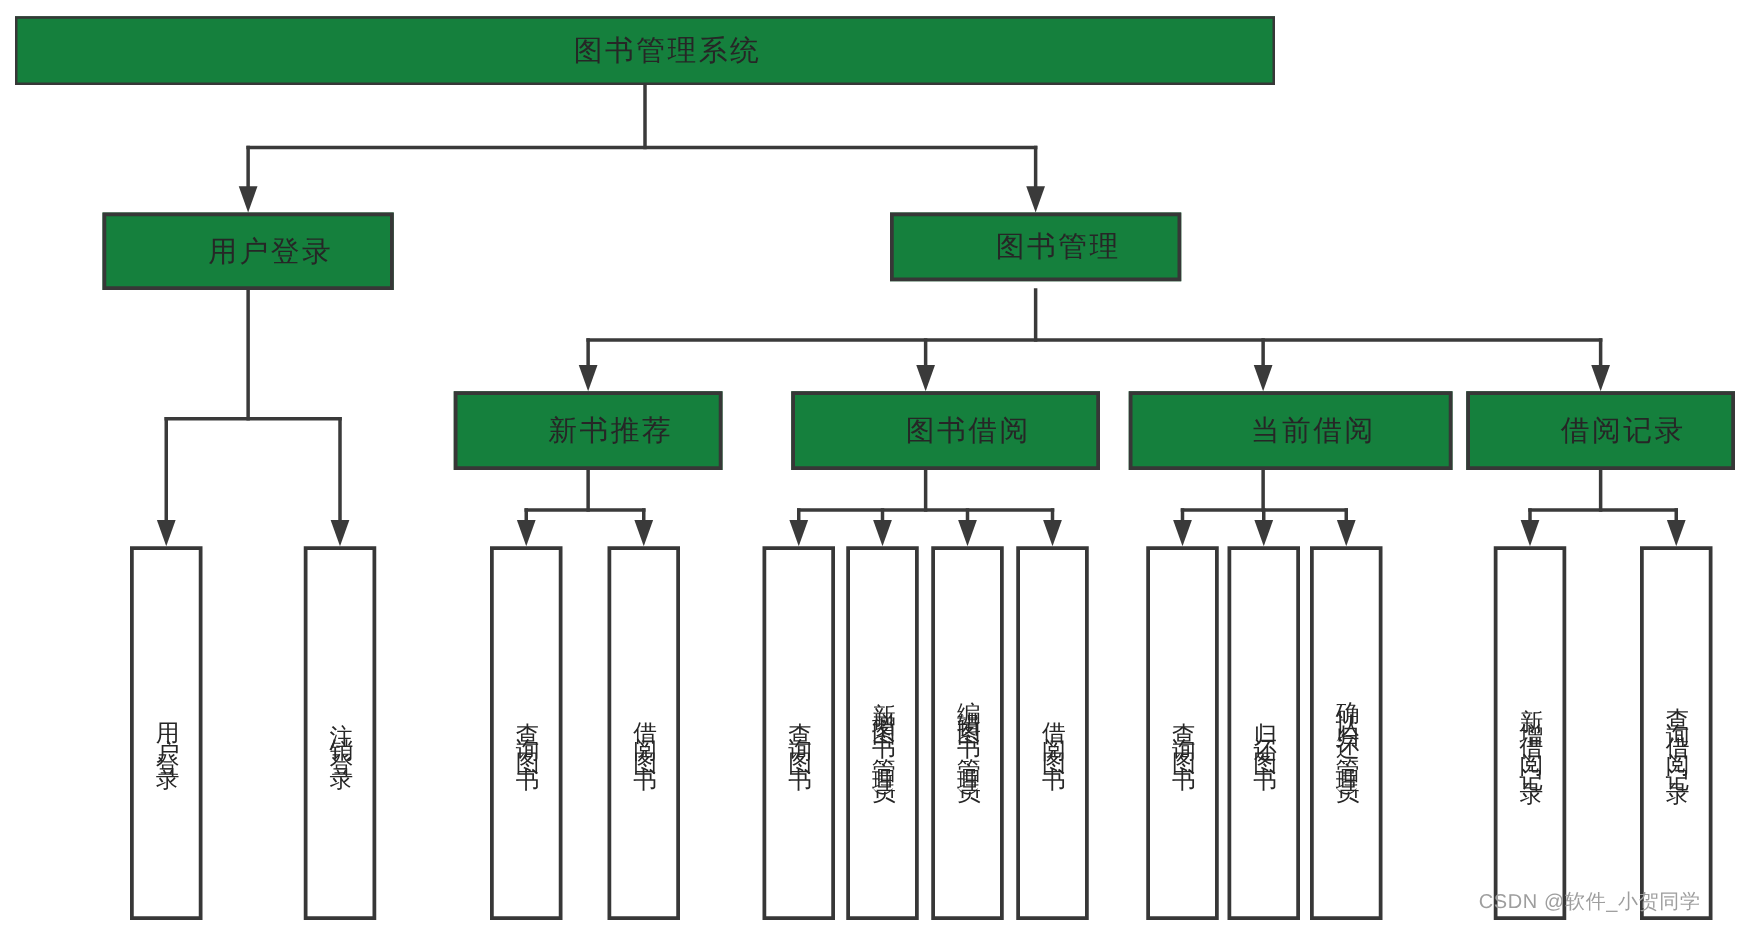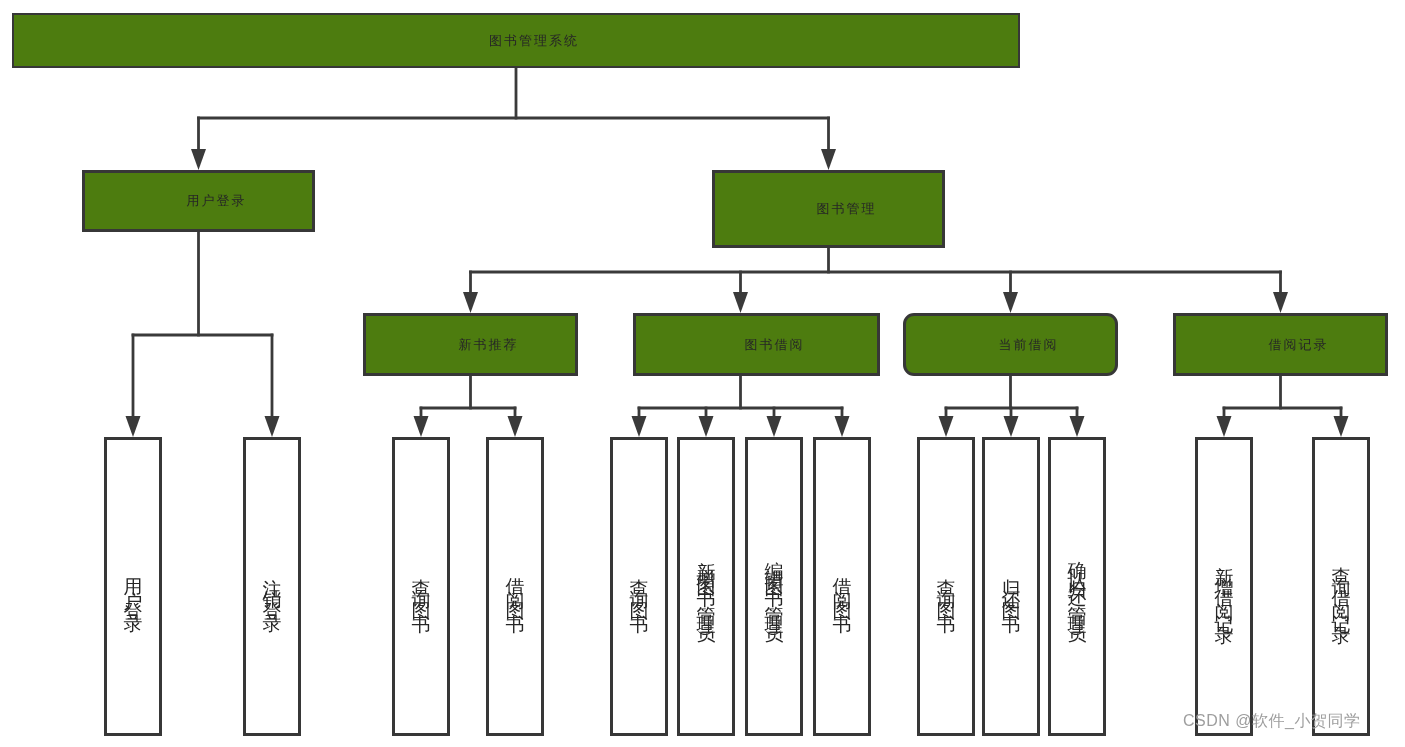--- a/index.html
+++ b/index.html
@@ -8,26 +8,26 @@
     width: 1405px;
     height: 747px;
     background: #ffffff;
     font-family: "Liberation Sans", sans-serif;
     overflow: hidden;
   }
   #wires { position: absolute; left: 0; top: 0; z-index: 1; }
   .hnode {
     position: absolute;
     box-sizing: border-box;
-    background: #4d7c0f;
+    background: #15803d;
     border: 3px solid #373737;
     display: flex;
     align-items: center;
     justify-content: center;
-    font-size: 13px;
+    font-size: 23px;
     letter-spacing: 2px;
     color: #262626;
     z-index: 2;
     padding-left: 36px;
   }
   .hnode.root { border-width: 2px; }
   .vnode {
     position: absolute;
     box-sizing: border-box;
     background: #ffffff;
@@ -110,27 +110,27 @@
       <line x1="1224" y1="408" x2="1224" y2="420" stroke="#3a3a3a" stroke-width="2.8" stroke-linecap="square"></line>
       <polygon points="1216.5,416 1231.5,416 1224,437" fill="#3a3a3a"></polygon>
       <line x1="1341" y1="408" x2="1341" y2="420" stroke="#3a3a3a" stroke-width="2.8" stroke-linecap="square"></line>
       <polygon points="1333.5,416 1348.5,416 1341,437" fill="#3a3a3a"></polygon>
     </svg>
 
   <div class="hnode root" style="left:12px; top:13px; width:1008px; height:55px;">图书管理系统</div>
 
   <div class="hnode" style="left:82px; top:170px; width:233px; height:62px;">用户登录</div>
 
-  <div class="hnode" style="left:712px; top:170px; width:233px; height:78px;">图书管理</div>
+  <div class="hnode" style="left:712px; top:170px; width:233px; height:55px;">图书管理</div>
 
   <div class="hnode" style="left:363px; top:313px; width:215px; height:63px;font-family:Liberation Serif, serif;">新书推荐</div>
 
   <div class="hnode" style="left:633px; top:313px; width:247px; height:63px;">图书借阅</div>
 
-  <div class="hnode" style="left:903px; top:313px; width:215px; height:63px;border-radius:11px;">当前借阅</div>
+  <div class="hnode" style="left:903px; top:313px; width:259px; height:63px;">当前借阅</div>
 
   <div class="hnode" style="left:1173px; top:313px; width:215px; height:63px;">借阅记录</div>
 
   <div id="watermark">CSDN @软件_小贺同学</div>
 
 <div class="vnode" style="left: 104px; top: 437px; width: 58px; height: 299px;">用户登录</div>
     <div class="vnode" style="left: 243px; top: 437px; width: 58px; height: 299px;">注销登录</div>
     <div class="vnode" style="left: 392px; top: 437px; width: 58px; height: 299px;">查询图书</div>
     <div class="vnode" style="left: 486px; top: 437px; width: 58px; height: 299px;">借阅图书</div>
     <div class="vnode" style="left: 610px; top: 437px; width: 58px; height: 299px;">查询图书</div>

